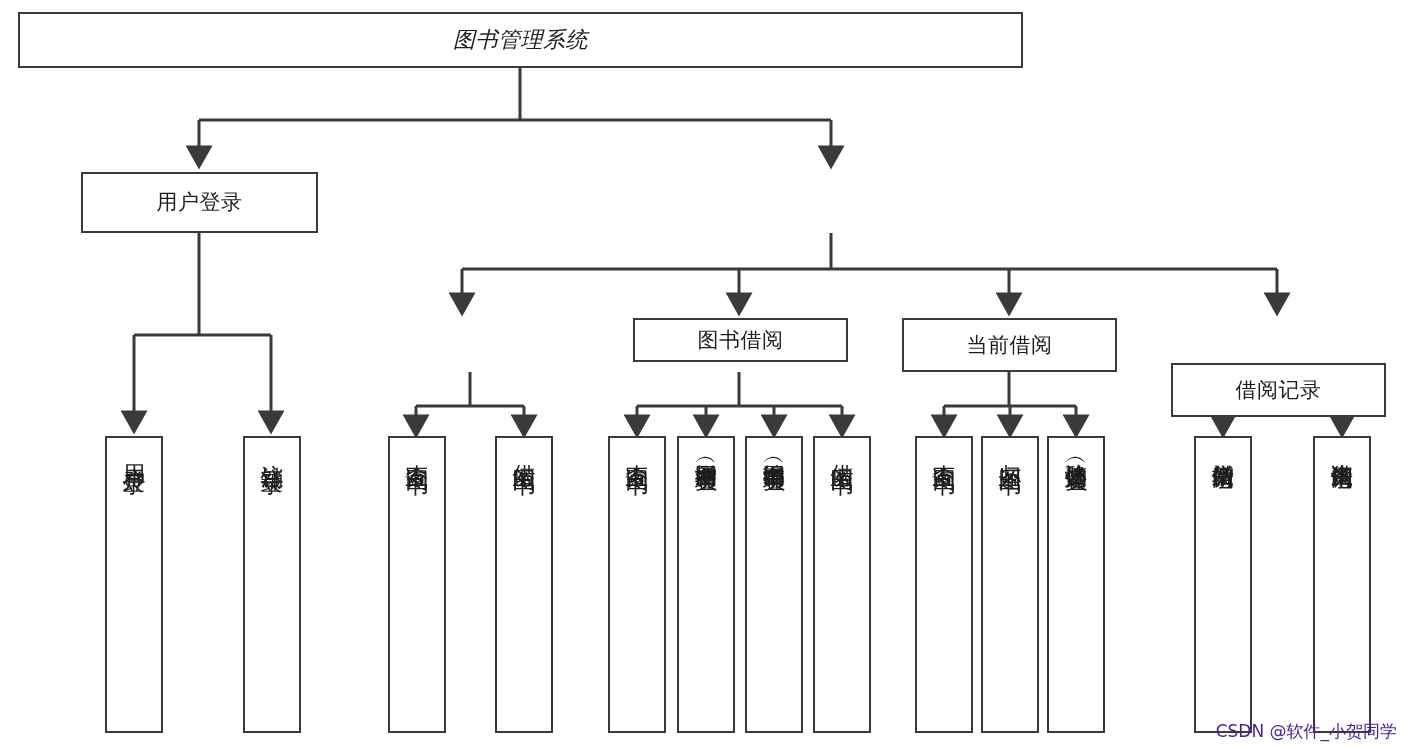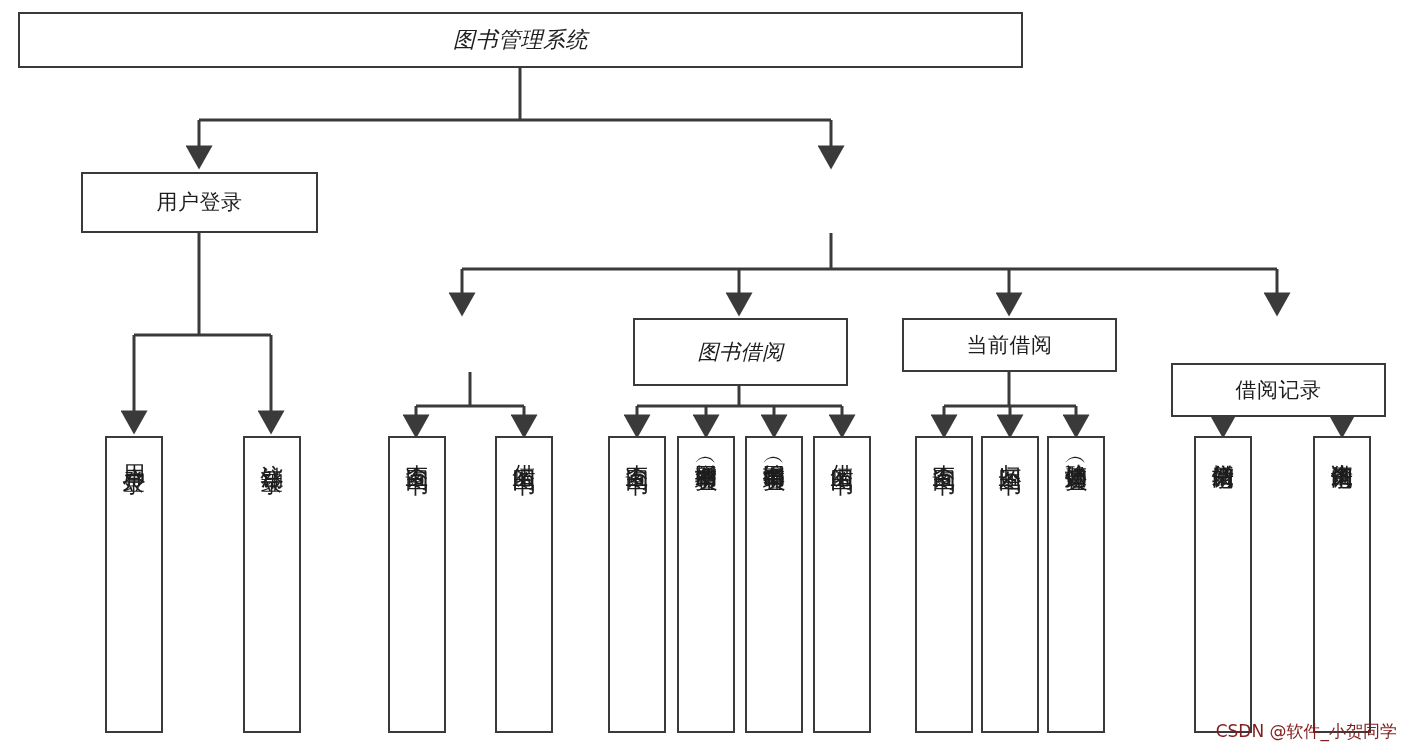--- a/index.html
+++ b/index.html
@@ -68,21 +68,21 @@
   }
   .node.vert.tall-label .node-label {
     font-size: 22px;
     letter-spacing: 1px;
   }
   #watermark {
     position: absolute;
     right: 8px;
     bottom: 4px;
     font-size: 17px;
-    color: #7f1d1d;
+    color: #4c1d95;
     z-index: 5;
     white-space: nowrap;
     user-select: none;
   }
 </style>
 </head>
 <body>
 
 <div id="diagram-root">
 
@@ -137,21 +137,21 @@
   </svg>
 
   <div class="node root horiz" style="left:18px; top:12px; width:1005px; height:56px;">
     <span class="node-label">图书管理系统</span>
   </div>
 
   <div class="node horiz" style="left:81px; top:172px; width:237px; height:61px;">
     <span class="node-label">用户登录</span>
   </div>
 
-  <div class="node horiz" style="left:633px; top:318px; width:215px; height:68px;font-style:italic;">
+  <div class="node horiz" style="left:633px; top:318px; width:215px; height:44px;">
     <span class="node-label">图书借阅</span>
   </div>
   <div class="node horiz" style="left:902px; top:318px; width:215px; height:54px;justify-content:center;">
     <span class="node-label">当前借阅</span>
   </div>
   <div class="node horiz" style="left:1171px; top:318px; width:215px; height:54px;margin-top:45px;">
     <span class="node-label">借阅记录</span>
   </div>
 
   <div class="node vert" style="left:105px; top:436px; width:58px; height:297px;">

